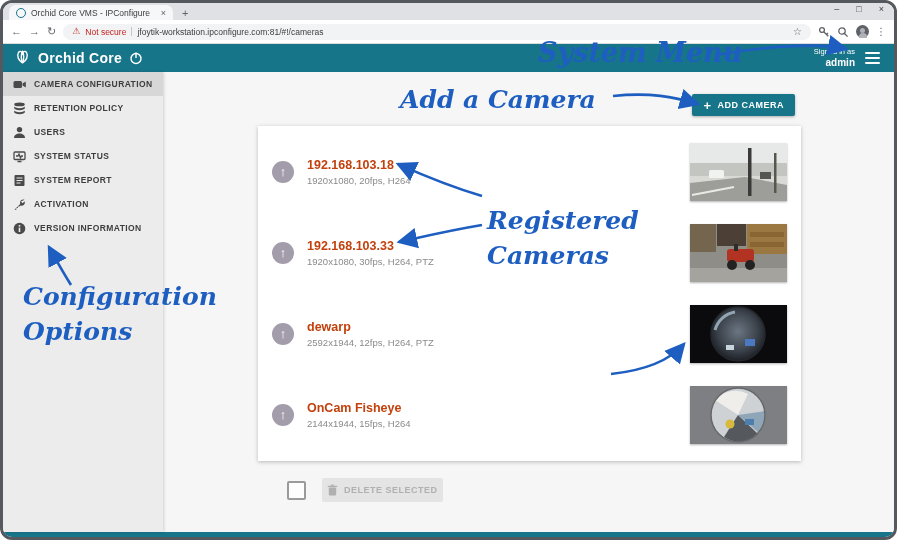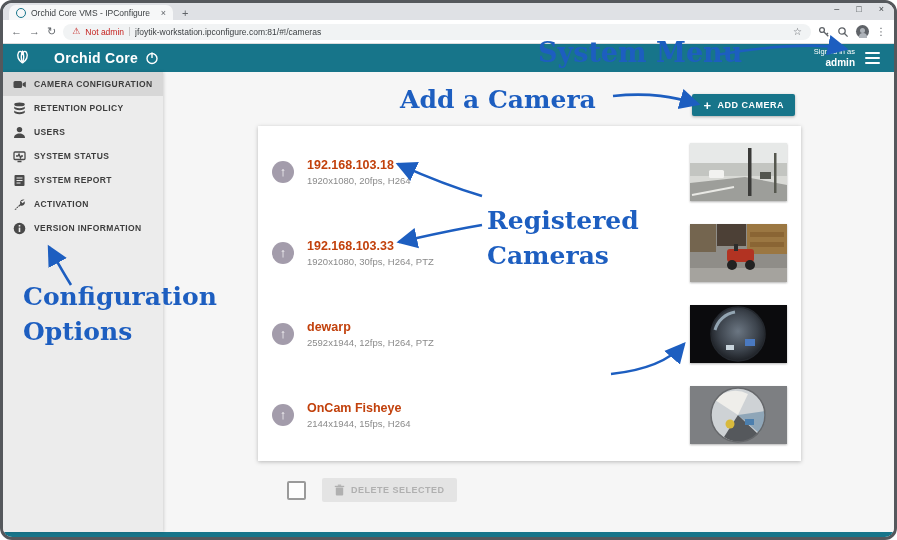--- a/index.html
+++ b/index.html
@@ -22,21 +22,21 @@
   .url{color:#3c4043;font-size:8.5px;white-space:nowrap;overflow:hidden;flex:1;}
   .star{color:#5f6368;font-size:10px;}
   .tool-icon{display:inline-flex;align-items:center;}
   .avatar{width:13px;height:13px;border-radius:50%;background:#5f6368;position:relative;}
   .avatar:before{content:"";position:absolute;left:4px;top:2.5px;width:5px;height:5px;border-radius:50%;background:#aeb3b9;}
   .avatar:after{content:"";position:absolute;left:2.5px;top:8px;width:8px;height:5px;border-radius:4px 4px 0 0;background:#aeb3b9;}
   .menu-dots{color:#5f6368;font-size:10px;letter-spacing:0;}
 
   
   .appheader{height:28px;background:#17758a;display:flex;align-items:center;padding:0 10px;color:#fff;}
-  .brand{font-size:14px;font-weight:bold;letter-spacing:.3px;margin-left:22px;}
+  .brand{font-size:14px;font-weight:bold;letter-spacing:.3px;margin-left:6px;}
   .power{margin-left:7px;display:inline-flex;}
   .signin{margin-left:auto;text-align:right;line-height:1.15;margin-right:10px;}
   .signin-label{font-size:7.5px;}
   .signin-user{font-size:10px;font-weight:bold;}
   .hamburger{display:flex;flex-direction:column;gap:3px;margin-right:4px;cursor:pointer;}
   .hamburger i{display:block;width:15px;height:2px;background:#fff;border-radius:1px;}
 
   
   .bodyrow{display:flex;height:460px;}
   .sidebar{width:160px;background:#ececec;box-shadow:1px 0 3px rgba(0,0,0,.15);z-index:2;}
@@ -52,28 +52,28 @@
   .card{position:absolute;left:95px;top:54px;width:543px;height:335px;background:#fff;box-shadow:0 1px 4px rgba(0,0,0,.25);display:flex;flex-direction:column;padding:6px 14px;box-sizing:border-box;}
   .cam-row{flex:1;display:flex;align-items:center;gap:13px;}
   .up-icon{width:22px;height:22px;border-radius:50%;background:#a39cab;color:#fff;font-size:13px;font-weight:bold;text-align:center;line-height:22px;flex:0 0 auto;}
   .cam-name{font-size:12.5px;font-weight:bold;color:#c2410c;}
   .cam-details{font-size:9.5px;color:#8a8a8a;margin-top:3px;}
   .thumb{margin-left:auto;width:97px;height:58px;box-shadow:0 1px 2px rgba(0,0,0,.3);flex:0 0 auto;}
   .thumb svg{display:block;}
 
   .delete-row{position:absolute;left:124px;top:406px;display:flex;align-items:center;gap:16px;}
   .checkbox{width:15px;height:15px;background:#fdfdfd;border:2px solid #9a9a9a;border-radius:2px;display:inline-block;}
-  .delete-btn{background:#e4e4e4;color:#b0b0b0;border:none;border-radius:2px;display:flex;align-items:center;gap:6px;padding:6px 12px;font-family:inherit;font-size:9px;font-weight:bold;letter-spacing:.5px;}
+  .delete-btn{background:#e4e4e4;color:#b0b0b0;border:none;border-radius:2px;display:flex;align-items:center;gap:6px;padding:6px 5px;font-family:inherit;font-size:9px;font-weight:bold;letter-spacing:.5px;}
 
   .footer{height:6px;background:#17758a;}
 
   
   .overlay{position:absolute;left:-3px;top:-3px;width:897px;height:540px;pointer-events:none;z-index:10;}
   .overlay svg.arrows{position:absolute;left:0;top:0;}
-  .note{position:absolute;color:#1d5ec0;font-family:"DejaVu Serif",serif;font-weight:bold;font-size:25px;line-height:1.4;white-space:pre-line;}
+  .note{position:absolute;color:#1d5ec0;font-family:"DejaVu Serif",serif;font-style:italic;font-weight:bold;font-size:25px;line-height:1.4;white-space:pre-line;}
   .note.big{font-size:27px;}
 </style>
 </head>
 <body>
 
 <div class="frame">
 
   <div class="tabstrip">
     <div class="tab">
       <span class="favicon"></span>
@@ -87,21 +87,21 @@
       <span>×</span>
     </div>
   </div>
 
   <div class="toolbar">
     <span class="nav">←</span>
     <span class="nav">→</span>
     <span class="nav">↻</span>
     <div class="omnibox">
       <span class="warn">⚠</span>
-      <span class="notsecure">Not admin</span>
+      <span class="notsecure">Not secure</span>
       <span class="divider"></span>
       <span class="url">jfoytik-workstation.ipconfigure.com:81/#!/cameras</span>
       <span class="star">☆</span>
     </div>
     <span class="tool-icon">
       <svg width="12" height="12" viewBox="0 0 12 12">
           <circle cx="4" cy="4" r="2.4" fill="none" stroke="#5f6368" stroke-width="1.3"></circle>
           <path d="M5.7,5.7 L10.3,10.3 M8.5,8.5 L10,7" stroke="#5f6368" stroke-width="1.3" fill="none"></path>
         </svg>
     </span>

